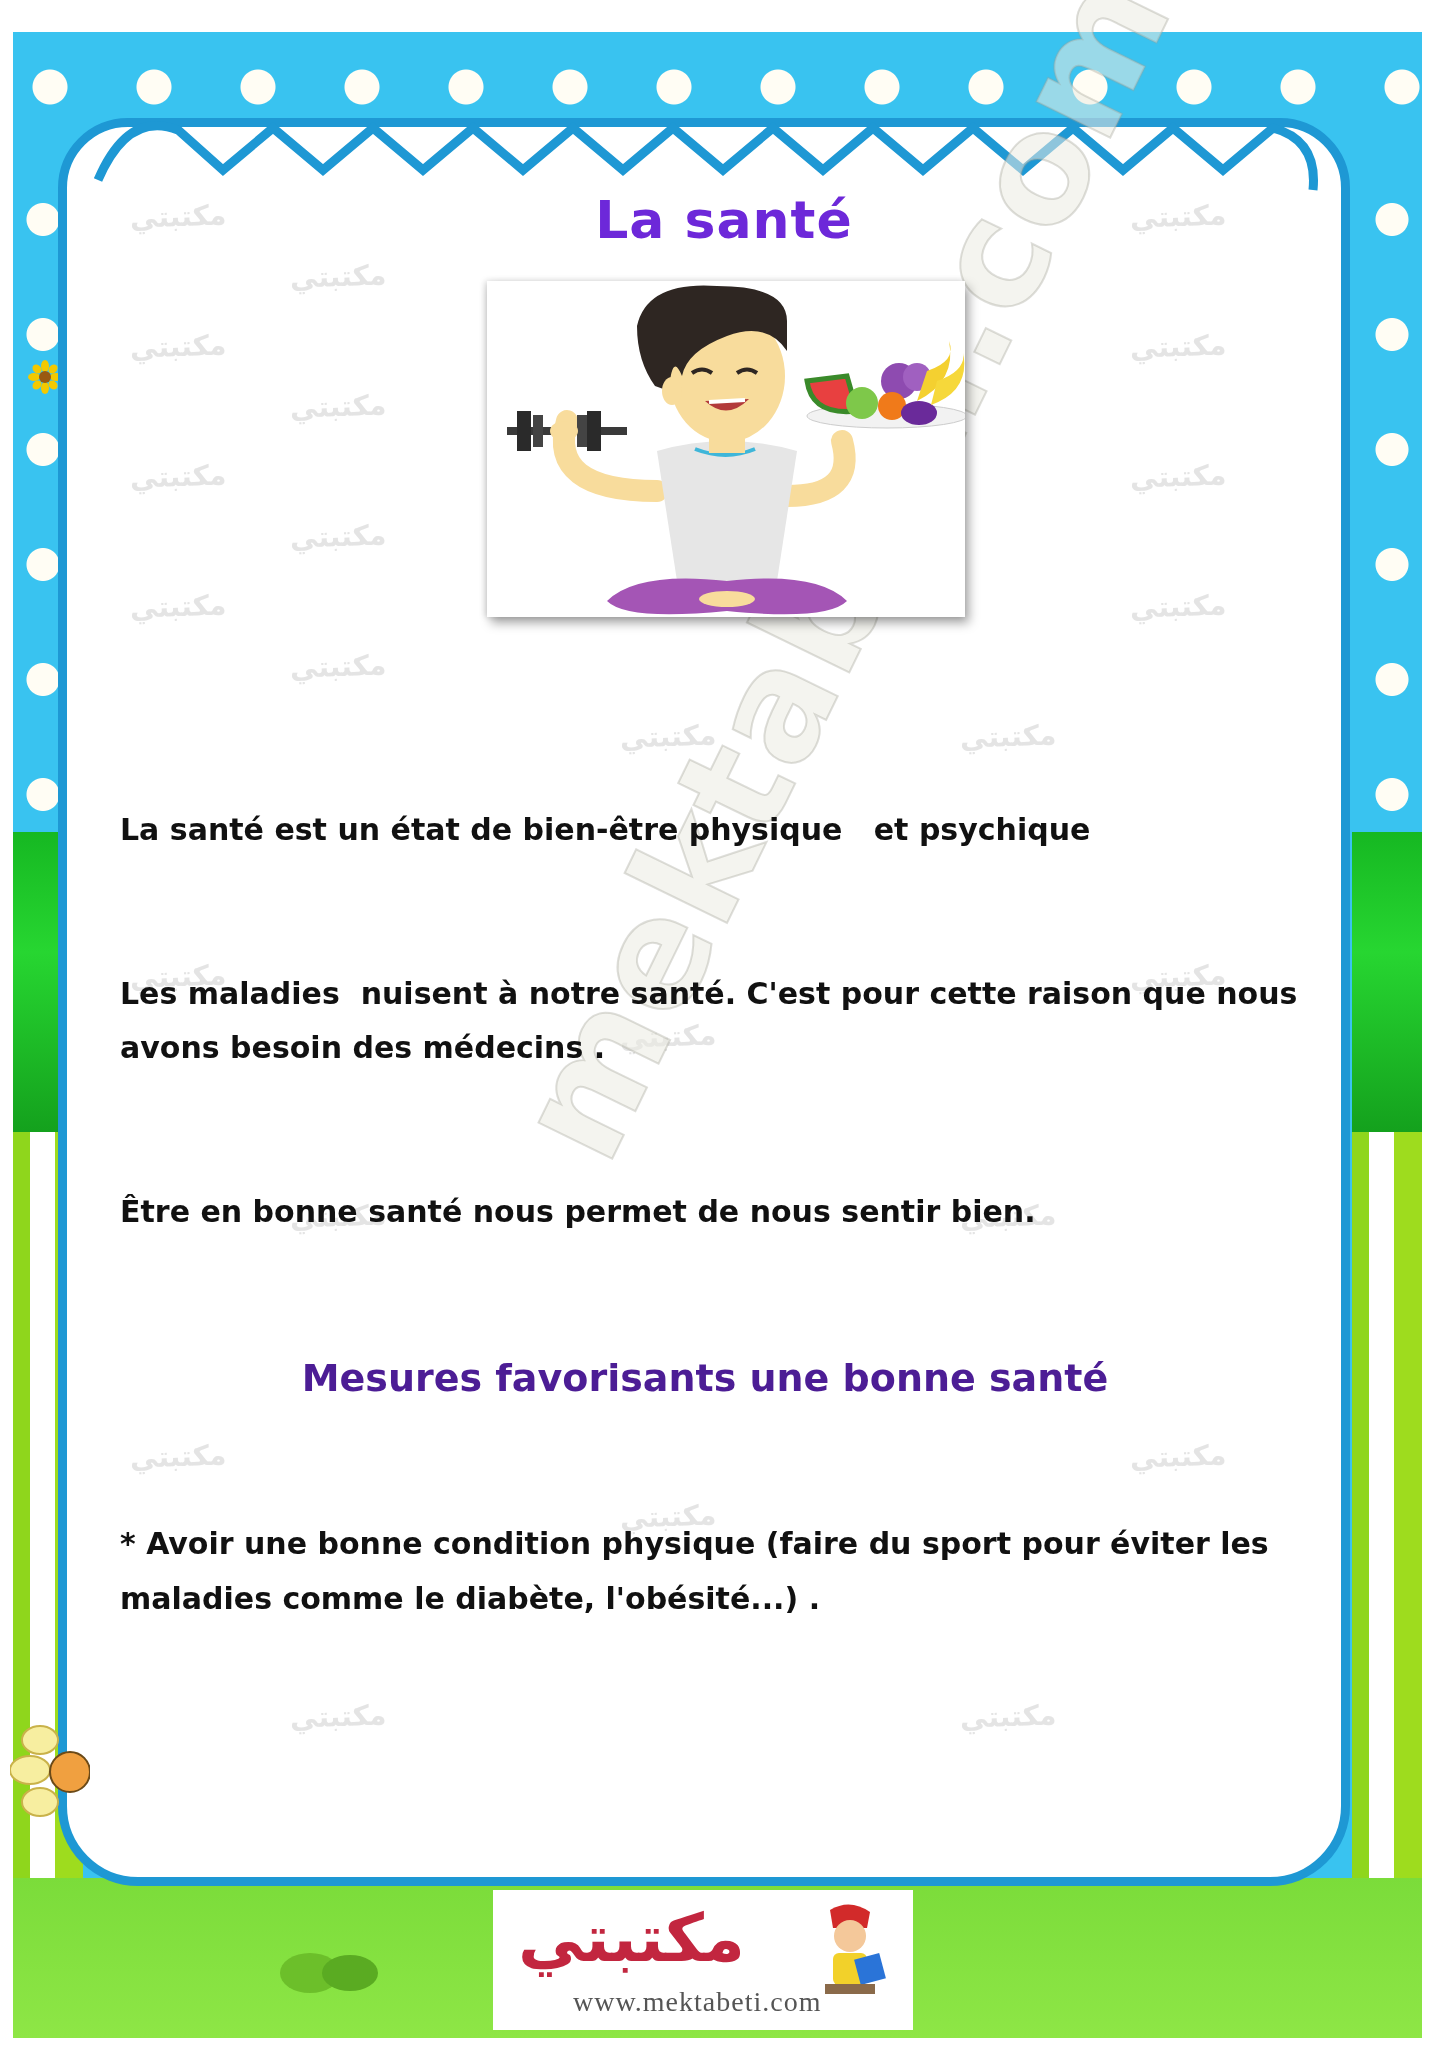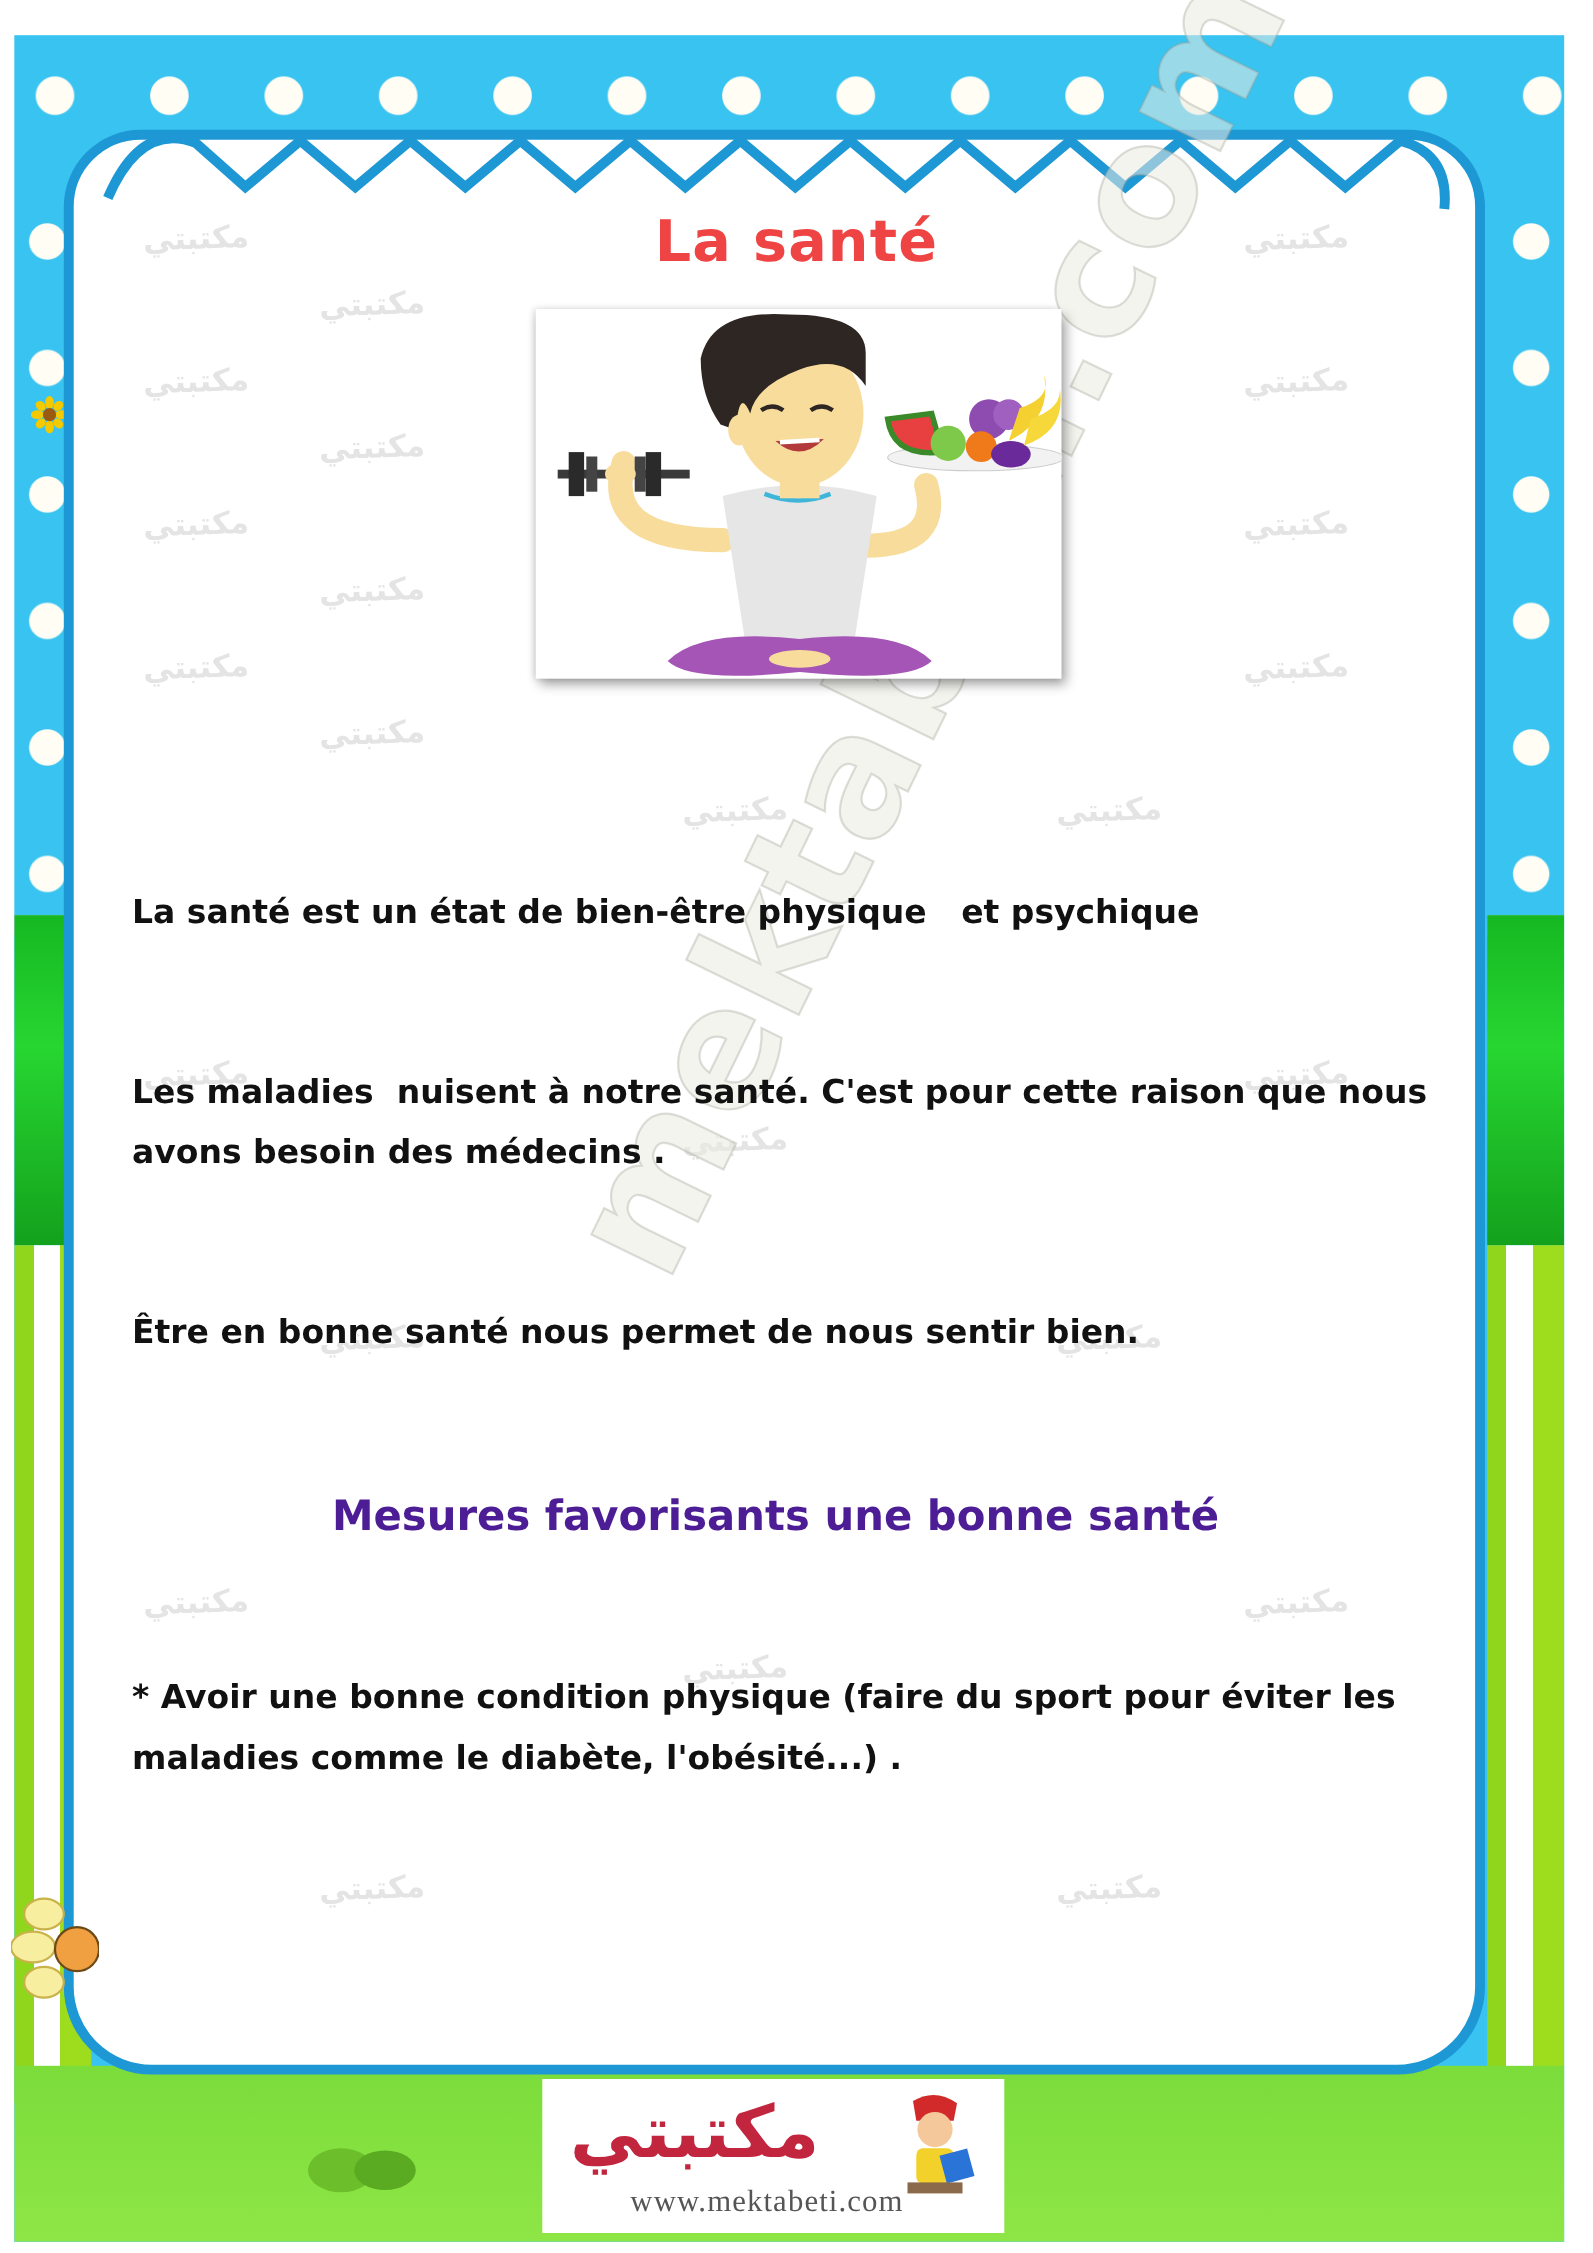--- a/index.html
+++ b/index.html
@@ -61,21 +61,21 @@
     position: absolute; left: 560px; top: 1060px; width: 1150px;
     transform: rotate(-64deg); transform-origin: left center;
     font-family: "DejaVu Sans", sans-serif; font-weight: bold; font-size: 150px;
     color: rgba(235,235,225,0.55);
     -webkit-text-stroke: 2px rgba(160,160,150,0.35);
     letter-spacing: 2px; pointer-events: none;
   }
   
   .title {
     position: absolute; left: 0; width: 1448px; top: 190px; text-align: center;
-    color: #ef4444; font-size: 52px; font-weight: bold; margin: 0;
+    color: #6d28d9; font-size: 52px; font-weight: bold; margin: 0;
     font-family: "DejaVu Sans", sans-serif; letter-spacing: 1px;
   }
   
   .illustration {
     position: absolute; left: 487px; top: 281px; width: 478px; height: 336px;
     background: #ffffff;
     box-shadow: 4px 6px 10px rgba(0,0,0,0.35), -2px 0 6px rgba(0,0,0,0.15);
   }
   .illustration svg { width: 100%; height: 100%; display: block; }
   

